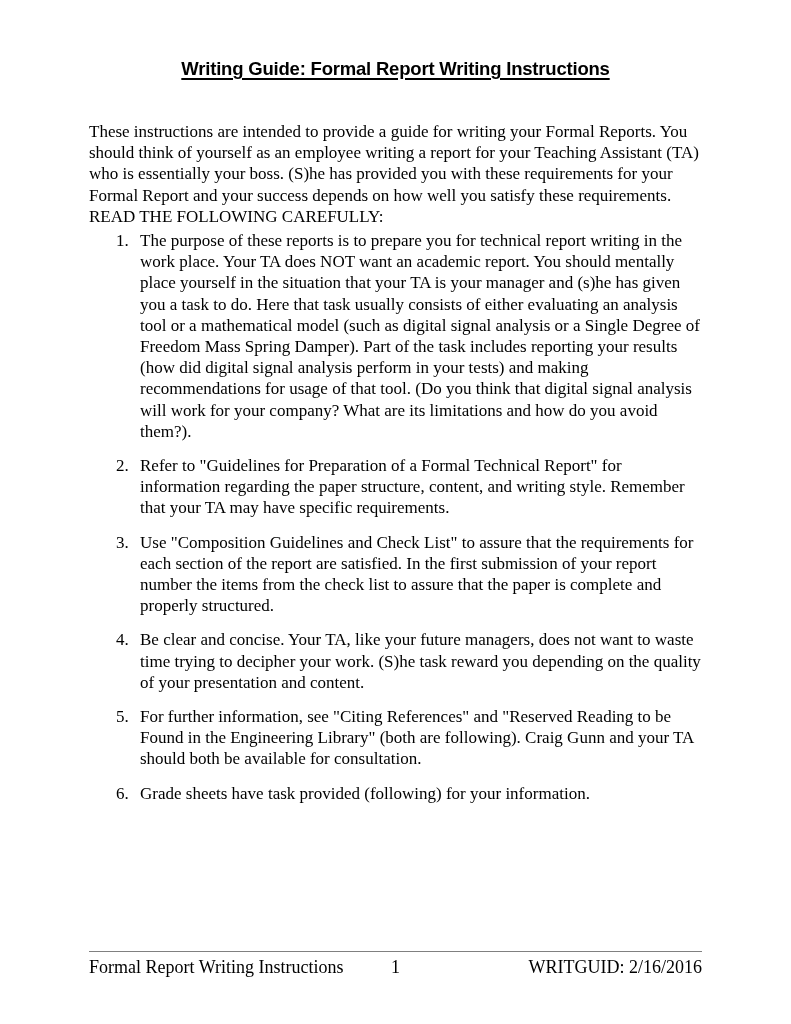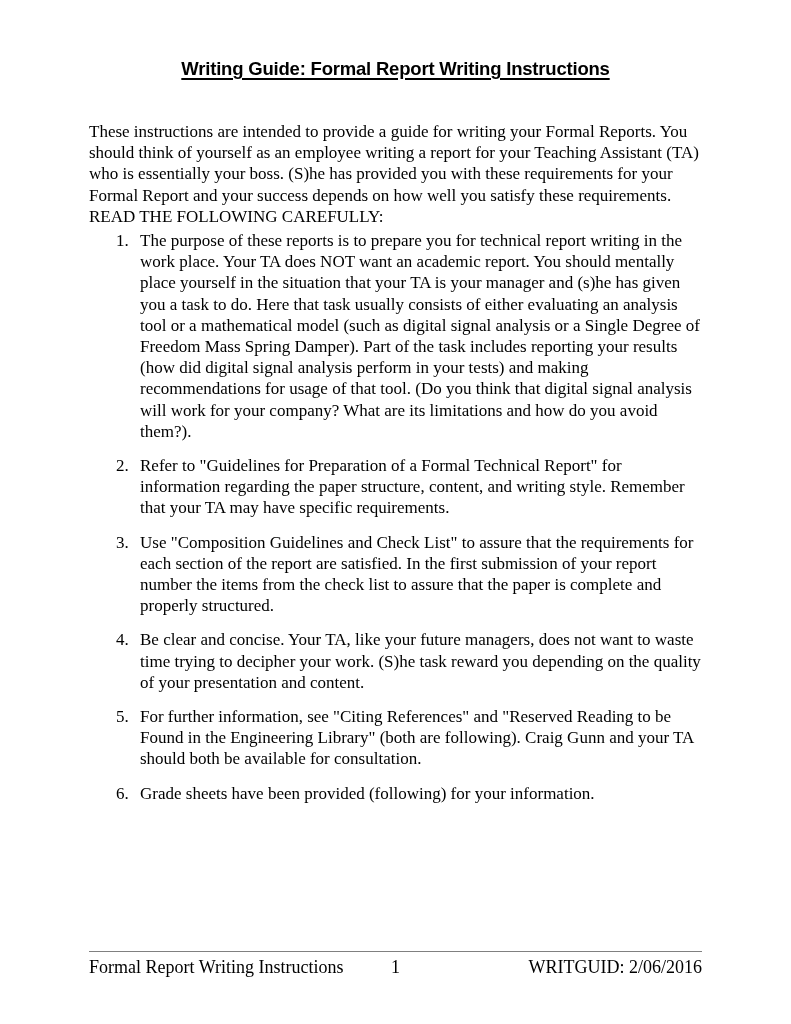--- a/index.html
+++ b/index.html
@@ -166,29 +166,29 @@
         <span class="list-text">Be clear and concise.  Your TA, like your future managers, does not want to waste time trying to decipher your work.  (S)he task reward you depending on the quality of your presentation and content.</span>
       </li>
 
       <li class="list-item">
         <span class="list-marker">5.</span>
         <span class="list-text">For further information, see "Citing References" and "Reserved Reading to be Found in the Engineering Library" (both are following).  Craig Gunn and your TA should both be available for consultation.</span>
       </li>
 
       <li class="list-item">
         <span class="list-marker">6.</span>
-        <span class="list-text">Grade sheets have been provided (following) for your information.</span>
+        <span class="list-text">Grade sheets have task provided (following) for your information.</span>
       </li>
 
     </ol>
 
   </div>
 
   <div class="footer">
     <div class="footer-rule"></div>
     <div class="footer-row">
       <span class="footer-left">Formal Report Writing Instructions</span>
       <span class="footer-center">1</span>
-      <span class="footer-right">WRITGUID:  2/06/2016</span>
+      <span class="footer-right">WRITGUID:  2/16/2016</span>
     </div>
   </div>
 
 </div>
 
 </body></html>

